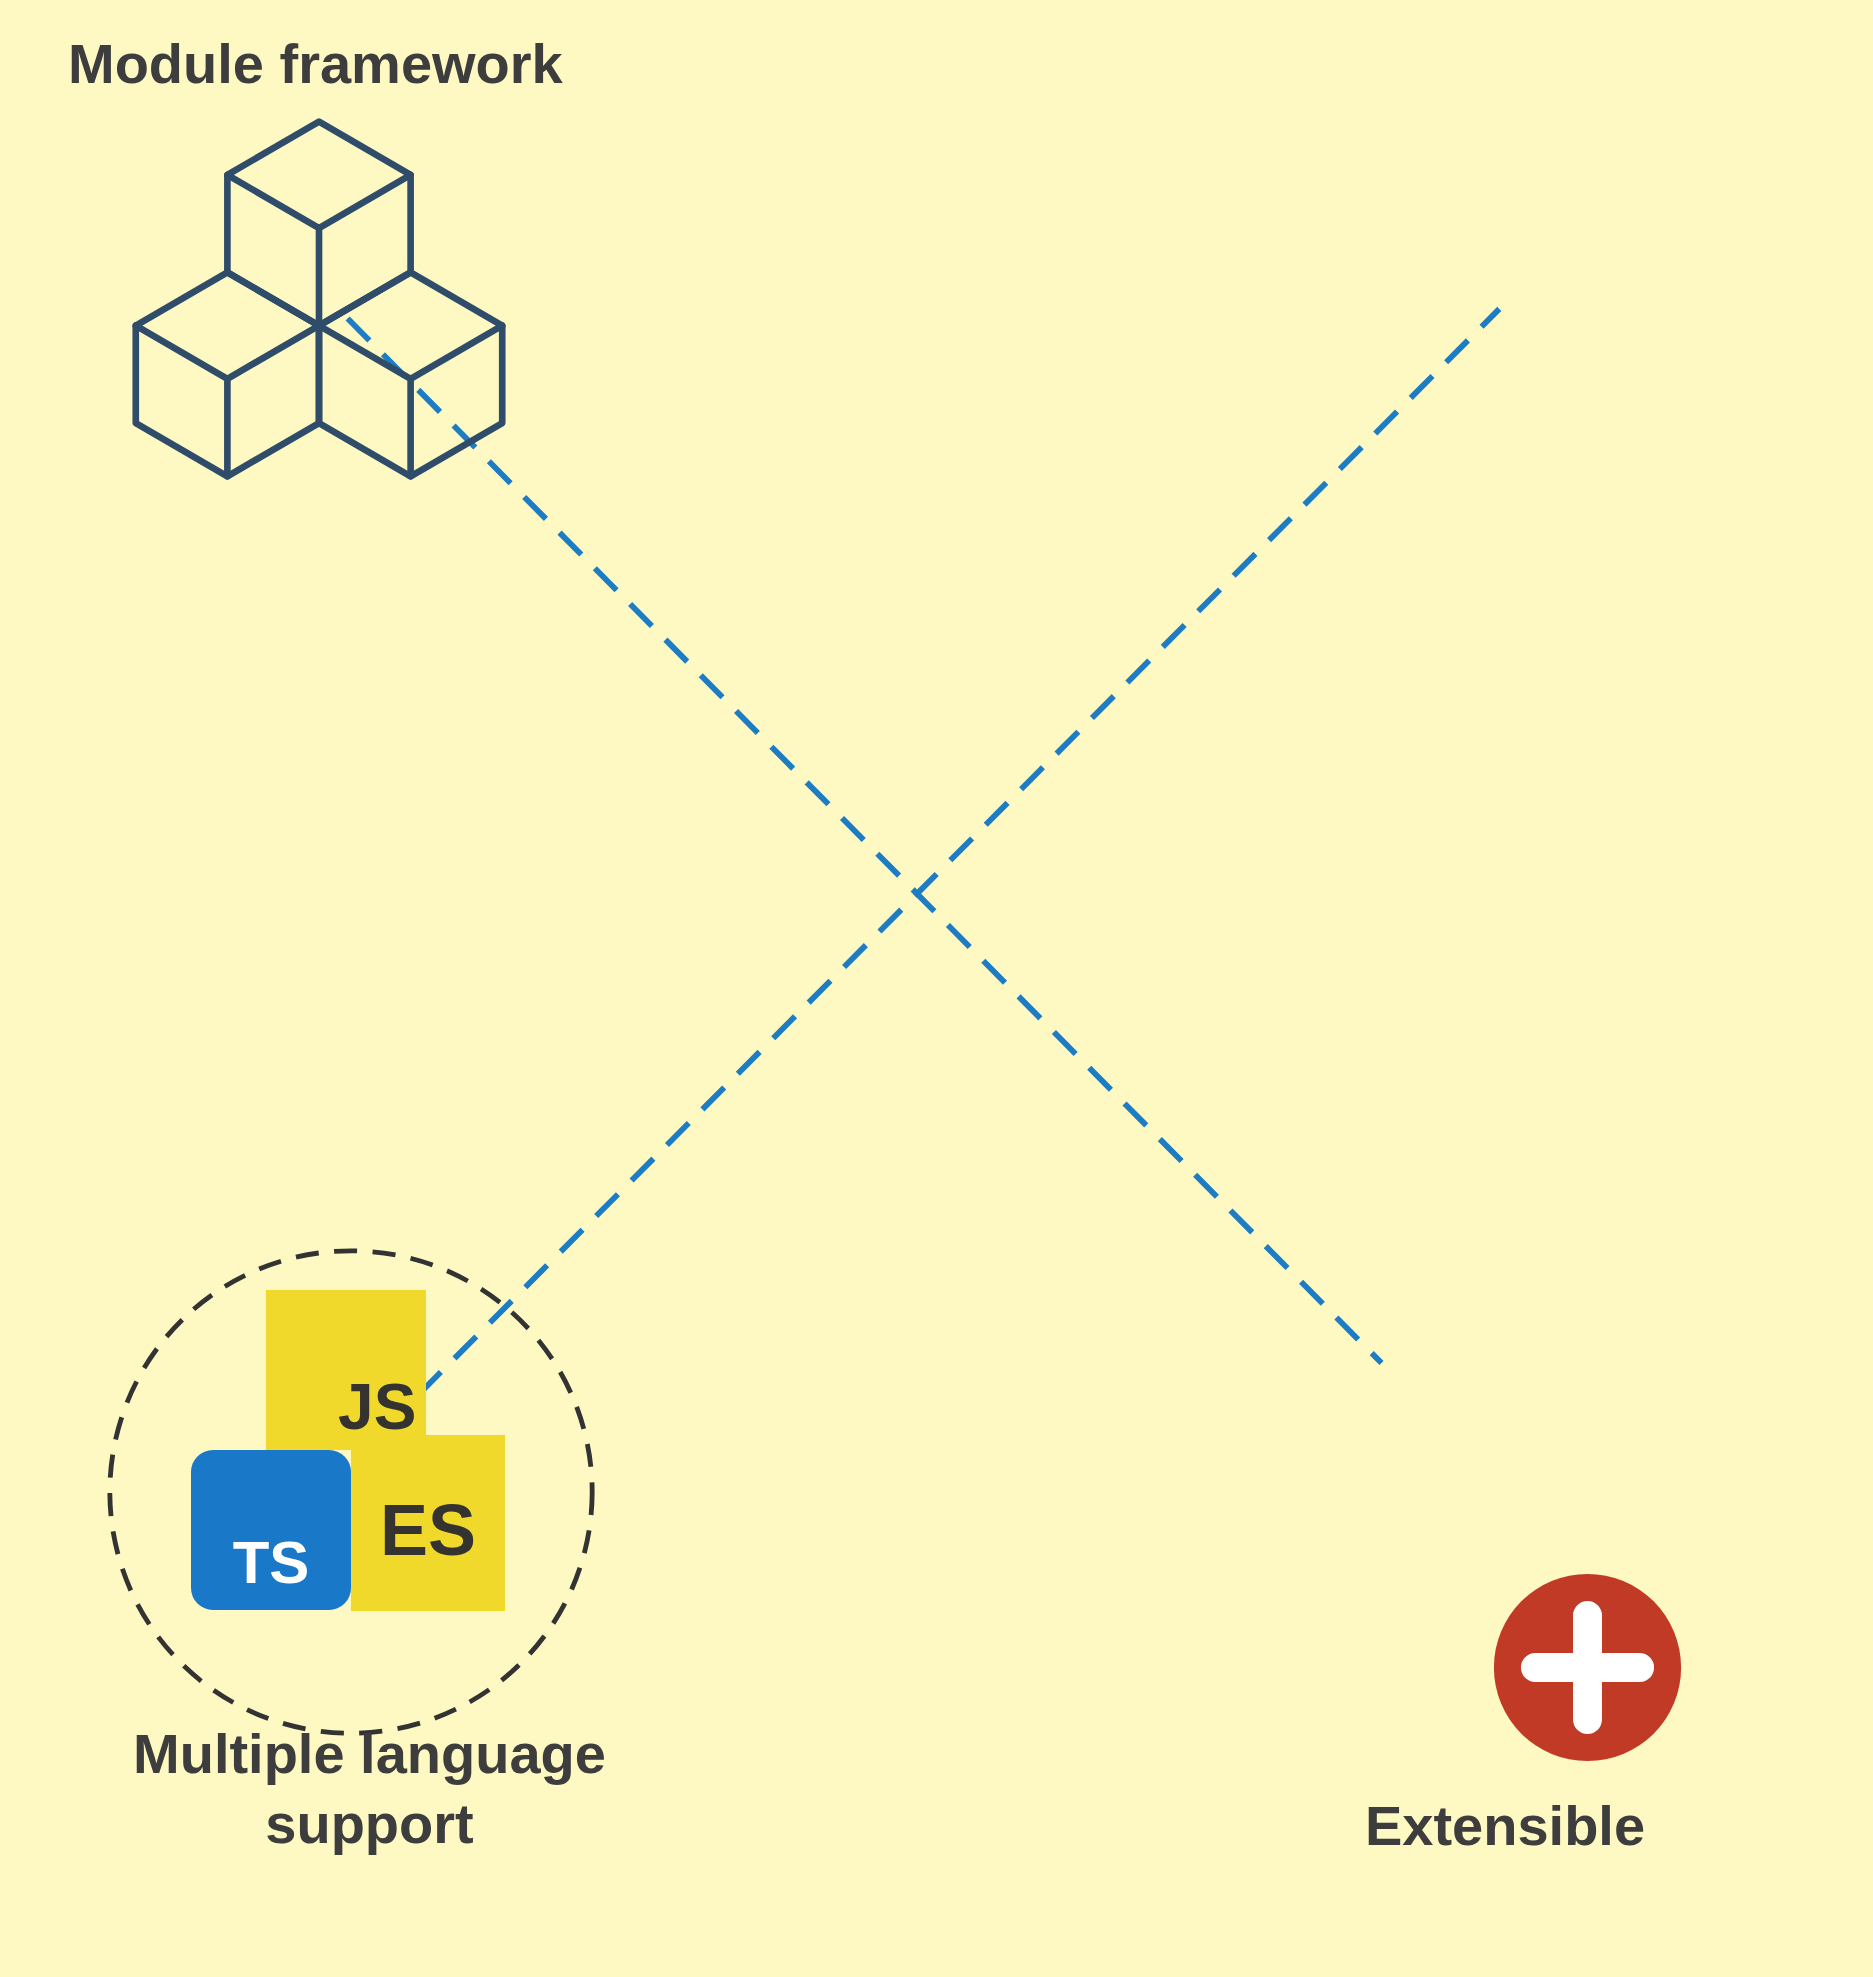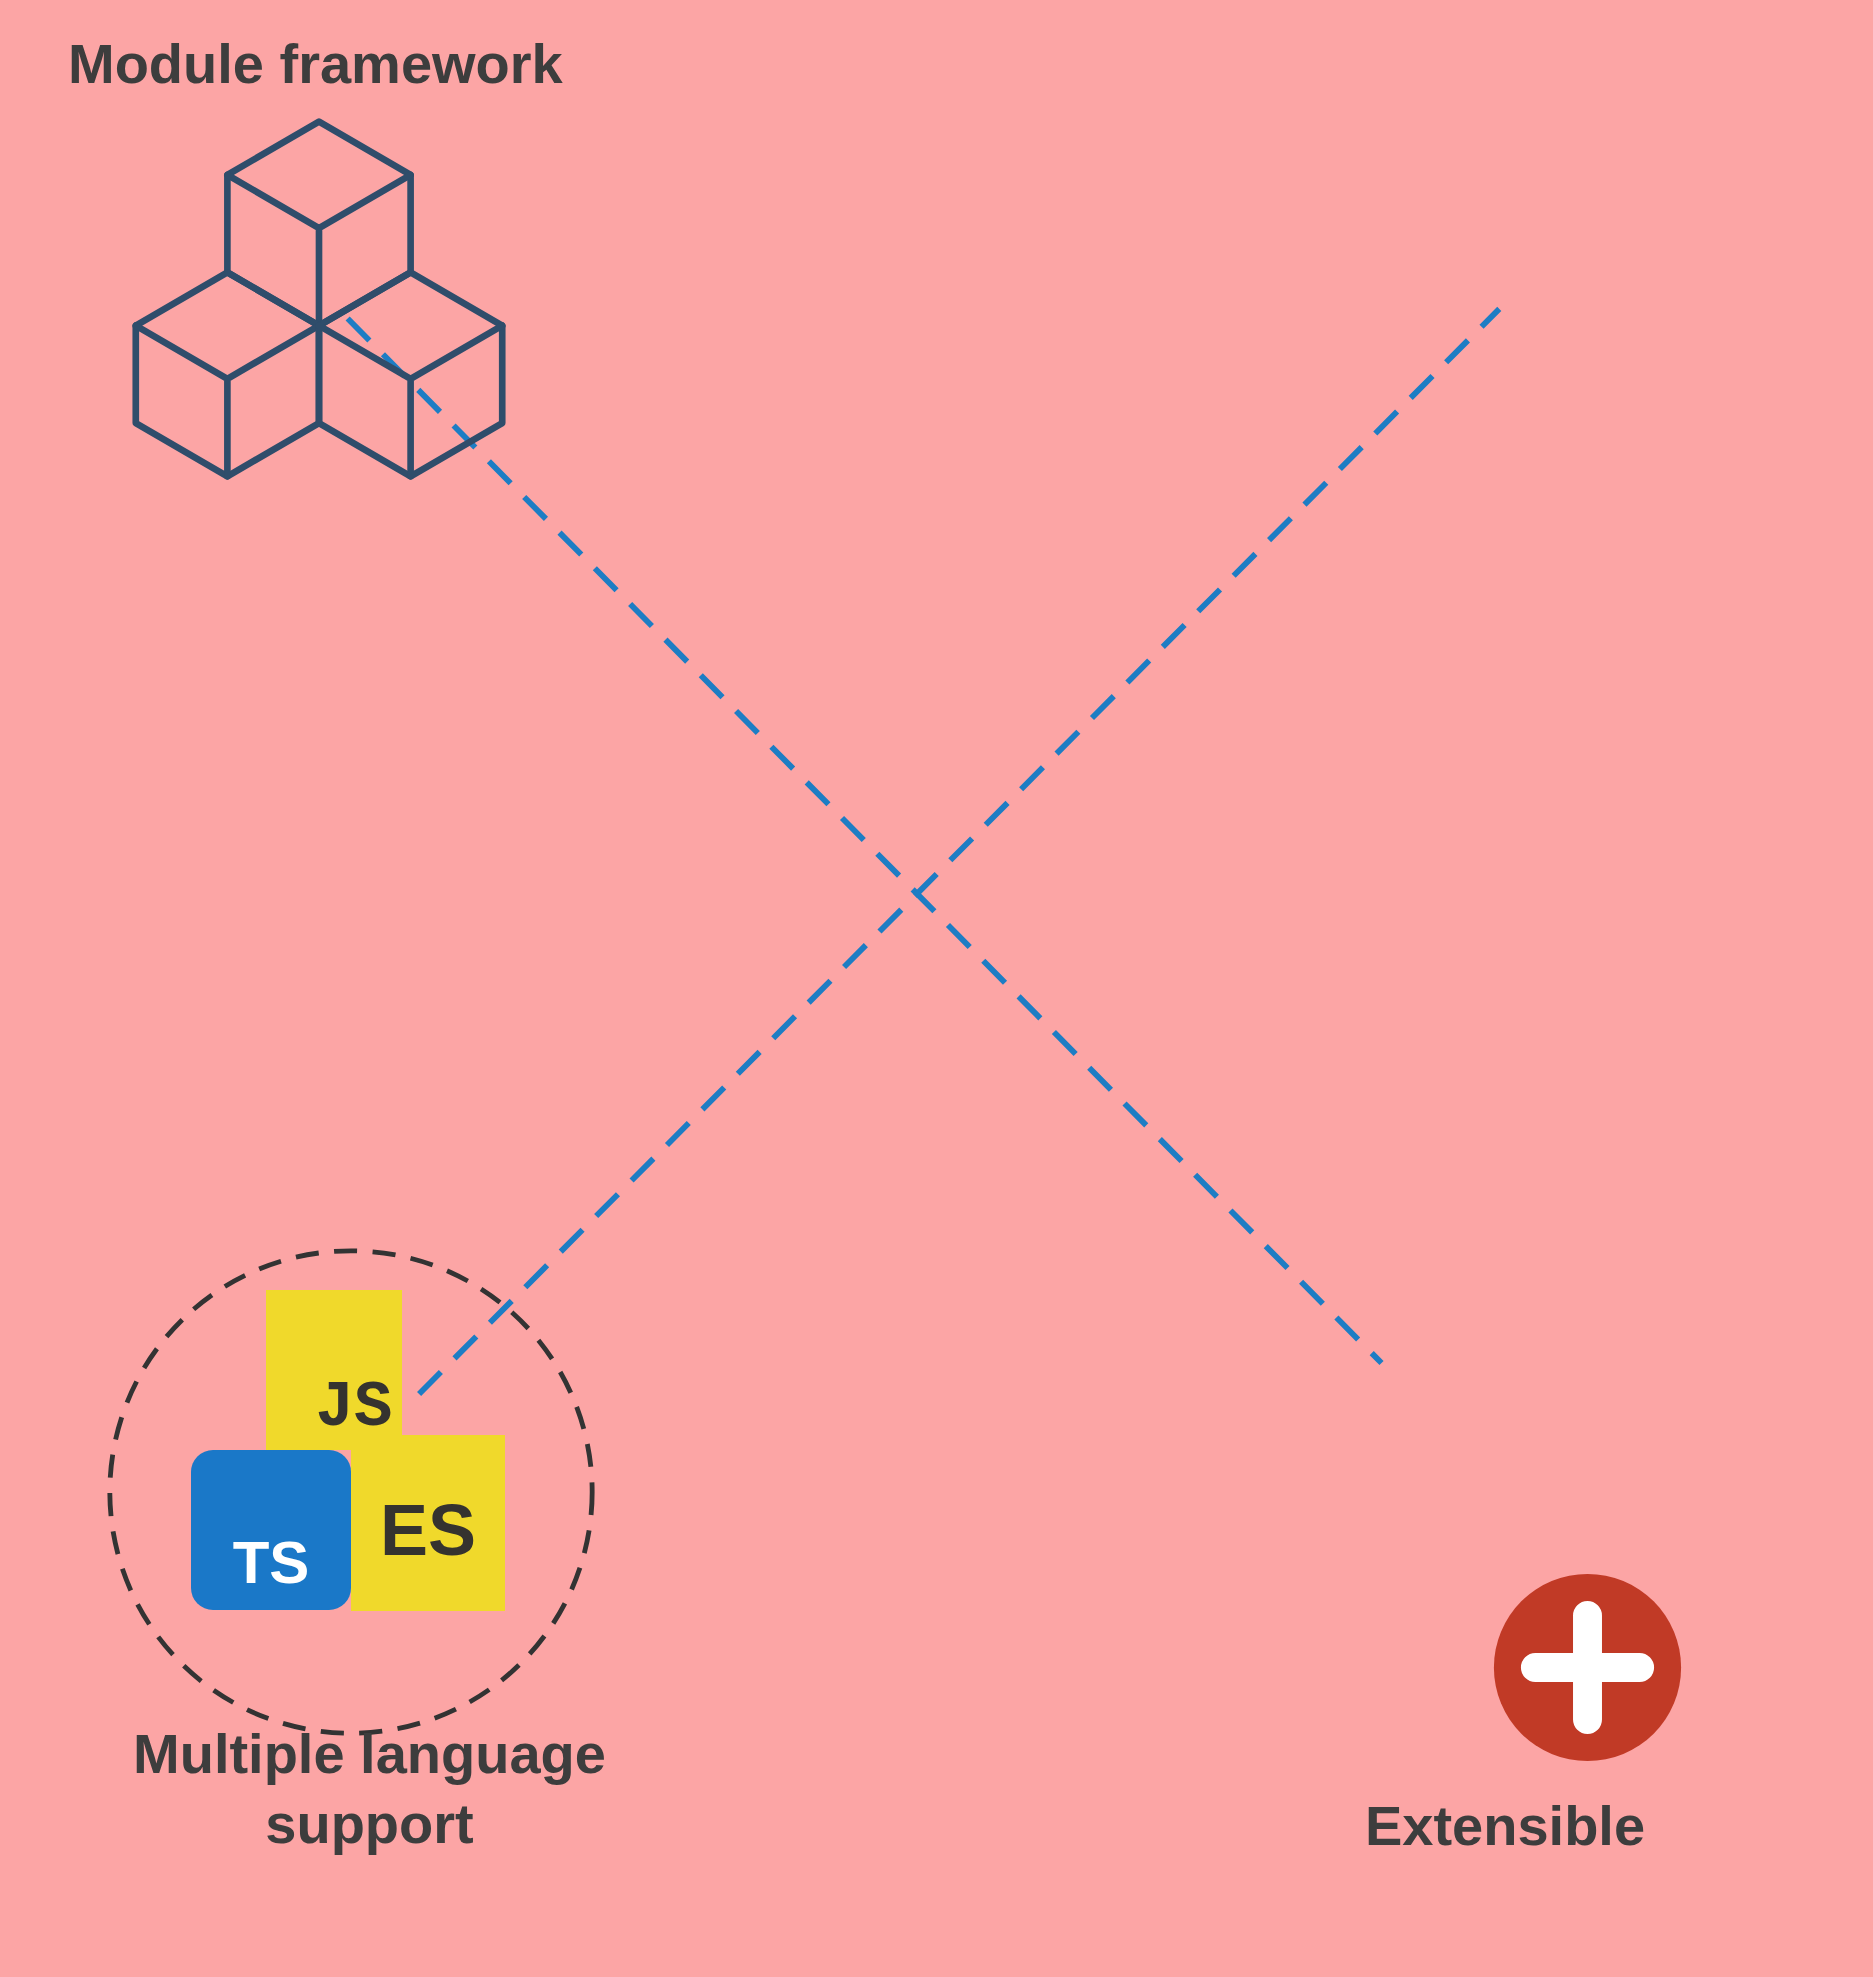--- a/index.html
+++ b/index.html
@@ -4,21 +4,21 @@
 <style>
   html, body {
     margin: 0;
     padding: 0;
     background: #000;
   }
   .canvas {
     position: relative;
     width: 1873px;
     height: 1977px;
-    background: #fca5a5;
+    background: #fef9c3;
     overflow: hidden;
     font-family: "Liberation Sans", "DejaVu Sans", sans-serif;
   }
   .abs { position: absolute; }
 
   .feature-label {
     position: absolute;
     color: #3d3d3d;
     font-size: 56px;
     font-weight: 600;
@@ -37,24 +37,24 @@
 
   svg { display: block; }
 
   
   .block {
     position: absolute;
     display: flex;
     font-weight: 700;
   }
   .block-js {
-    left: 266px; top: 1290px; width: 136px; height: 160px;
+    left: 266px; top: 1290px; width: 160px; height: 160px;
     align-items: flex-end; justify-content: flex-end;
     padding: 0 9.7px 5.8px 0; box-sizing: border-box;
-    font-size: 64px; color: #35332f; font-family: Liberation Mono, monospace;
+    font-size: 64px; color: #35332f;
   }
   .block-ts {
     left: 191px; top: 1450px; width: 160px; height: 160px;
     align-items: flex-end; justify-content: center;
     padding-bottom: 13.5px; box-sizing: border-box;
     font-size: 60px; color: #ffffff;
   }
   .block-es {
     left: 351px; top: 1435px; width: 154px; height: 176px;
     align-items: center; justify-content: center;

